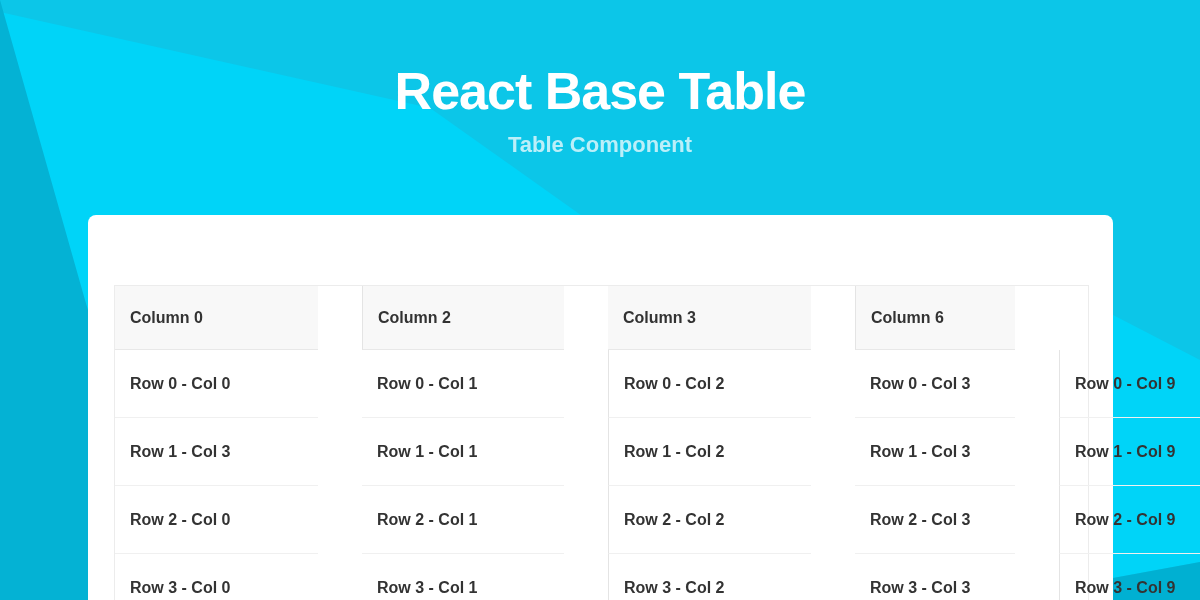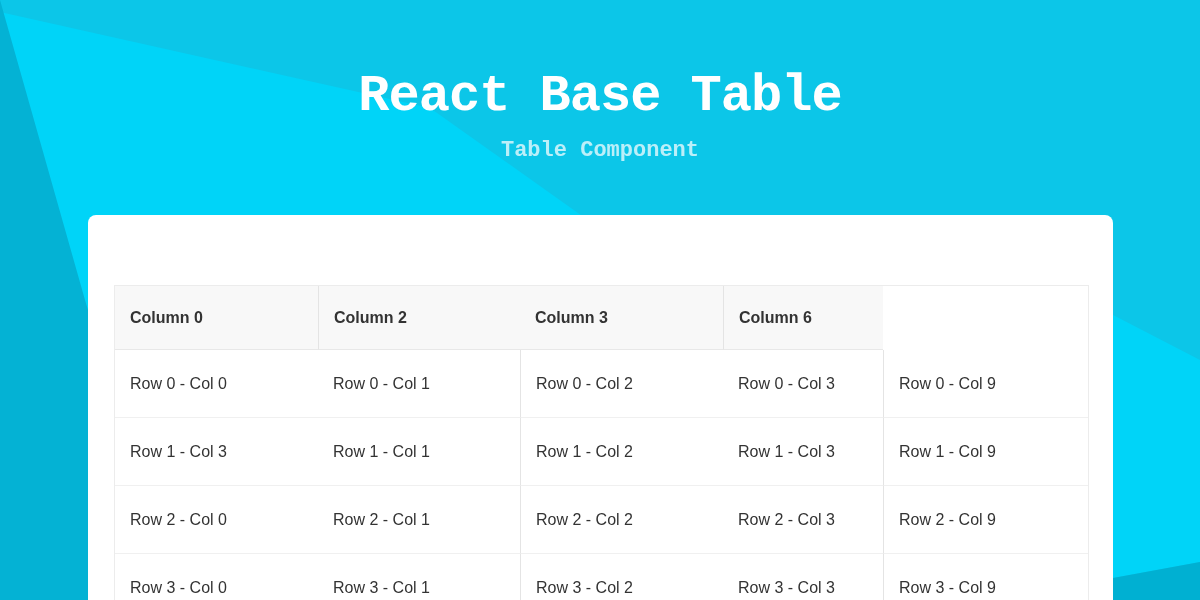--- a/index.html
+++ b/index.html
@@ -13,21 +13,21 @@
     position:relative;
     background:var(--base);
     font-family:"Liberation Sans","DejaVu Sans",sans-serif;
   }
   .facet{position:absolute;inset:0;pointer-events:none;}
   .facet-light-main{background:var(--light);clip-path:polygon(0px 12px,430px 108px,585px 218px,300px 600px,0px 600px);}
   .facet-dark-left{background:var(--dark_left);clip-path:polygon(0px 0px,85px 300px,175px 600px,0px 600px);}
   .facet-light-right{background:var(--light);clip-path:polygon(1113px 315px,1200px 360px,1200px 562px,1113px 578px);}
   .facet-dark-br{background:var(--dark_bottom);clip-path:polygon(1113px 578px,1200px 562px,1200px 600px,1113px 600px);}
 
-  .hero{position:absolute;top:16px;left:0;width:1200px;text-align:center;color:#fff;font-family:Liberation Mono, monospace;}
+  .hero{position:absolute;top:10px;left:0;width:1200px;text-align:center;color:#fff;}
   .hero h1{
     margin-top:52px;
     font-size:52px;
     line-height:1.12;
     font-weight:800;
     letter-spacing:-1px;
   }
   .hero .subtitle{
     margin-top:12px;
     font-size:22px;
@@ -47,36 +47,37 @@
     left:26px; top:70px;
     width:975px;
     border:1px solid var(--border_outer);
     background:#fff;
     color:var(--text);
     font-size:16px;
   }
   .trow{
     display:grid;
     grid-template-columns:203px 202px 203px 160px 205px;
+    gap:44px;
   }
   .th{
     height:64px;
     background:var(--header_bg);
     font-weight:700;
     display:flex;align-items:center;
     padding:0 15px;
     border-bottom:1px solid var(--border_head);
     white-space:nowrap;overflow:hidden;
   }
   .td{
     height:68px;
     display:flex;align-items:center;
     padding:0 15px;
     border-bottom:1px solid var(--border_row);
-    white-space:nowrap;overflow:hidden;
+    white-space:nowrap;overflow:hidden;font-weight:bold;
   }
   .c2,.c4{border-left:1px solid var(--border_divider);}
 </style>
 </head>
 <body>
 
 <div class="facet facet-light-main"></div>
 <div class="facet facet-dark-left"></div>
 <div class="facet facet-light-right"></div>
 <div class="facet facet-dark-br"></div>

